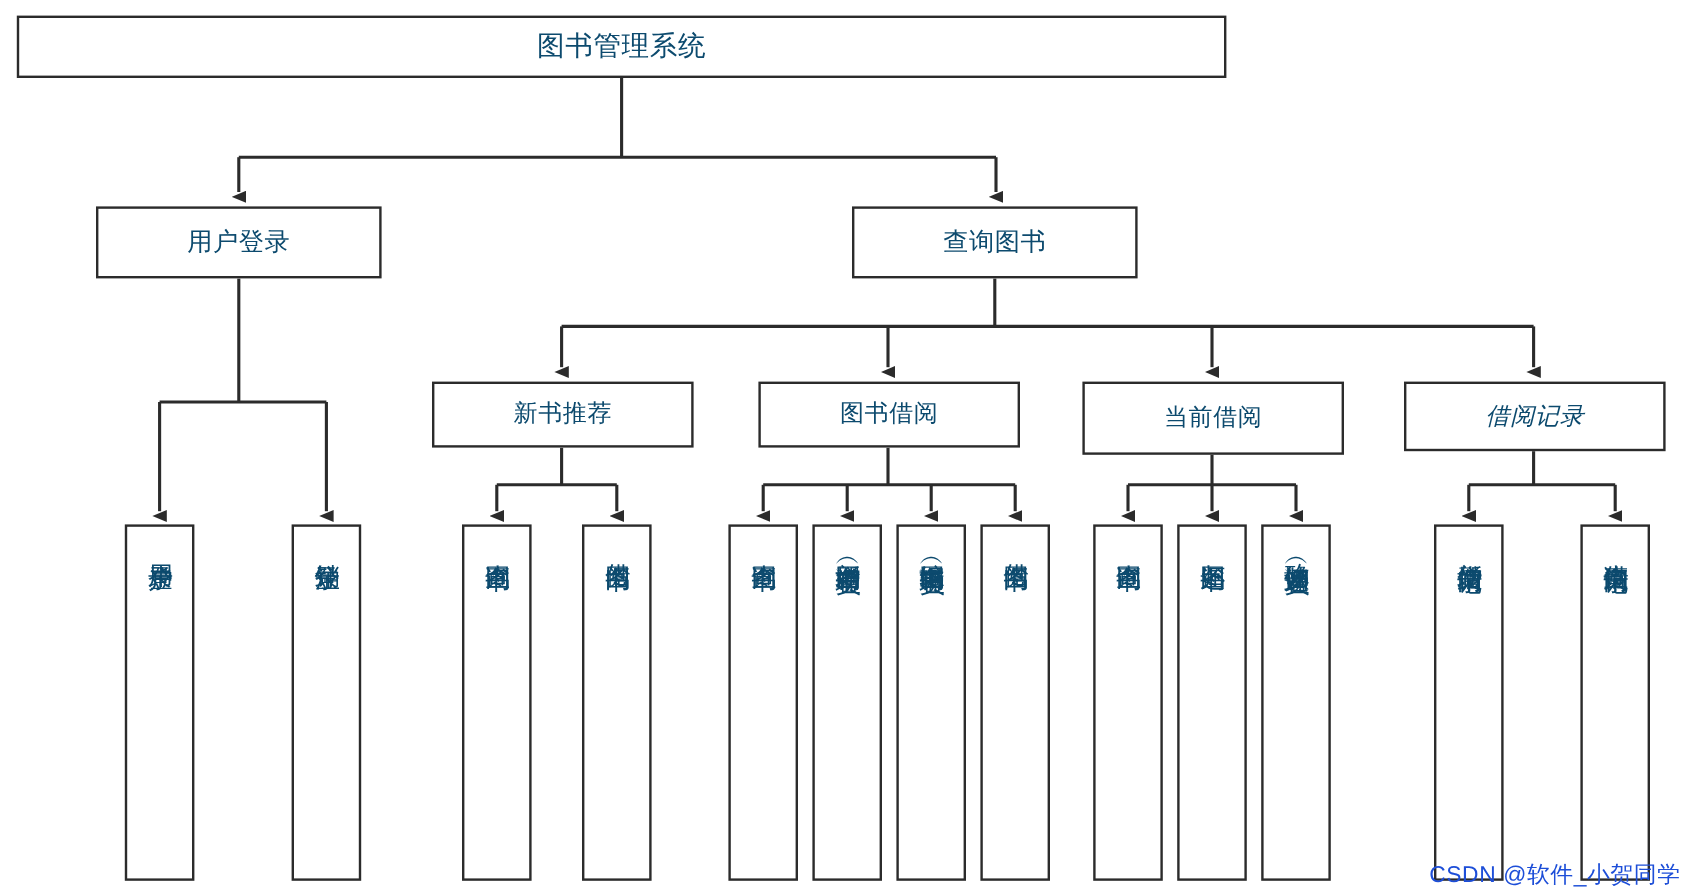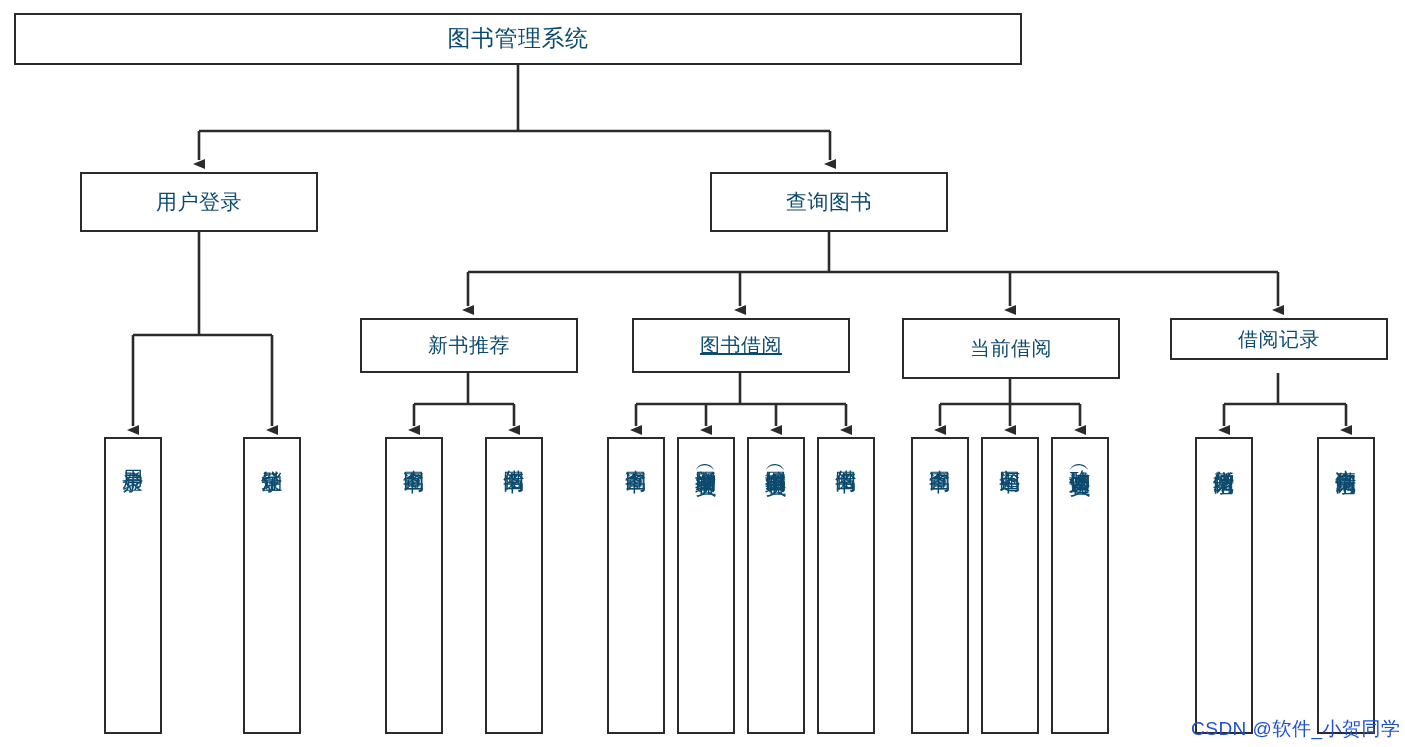--- a/index.html
+++ b/index.html
@@ -125,27 +125,27 @@
   <div class="node node-l2" style="left:80px; top:172px; width:238px; height:60px;">
     <span class="label">用户登录</span>
   </div>
   <div class="node node-l2" style="left:710px; top:172px; width:238px; height:60px;">
     <span class="label">查询图书</span>
   </div>
 
   <div class="node node-l3" style="left:360px; top:318px; width:218px; height:55px;">
     <span class="label">新书推荐</span>
   </div>
-  <div class="node node-l3" style="left:632px; top:318px; width:218px; height:55px;text-decoration:underline;">
+  <div class="node node-l3" style="left:632px; top:318px; width:218px; height:55px;">
     <span class="label">图书借阅</span>
   </div>
   <div class="node node-l3" style="left:902px; top:318px; width:218px; height:61px;">
     <span class="label">当前借阅</span>
   </div>
-  <div class="node node-l3" style="left:1170px; top:318px; width:218px; height:42px;">
+  <div class="node node-l3" style="left:1170px; top:318px; width:218px; height:58px;font-style:italic;">
     <span class="label">借阅记录</span>
   </div>
 
   <div class="node node-leaf" style="left:104px; top:437px; width:58px; height:297px;">
     <span class="label">用户登录</span>
   </div>
   <div class="node node-leaf" style="left:243px; top:437px; width:58px; height:297px;">
     <span class="label">注销登录</span>
   </div>
 

